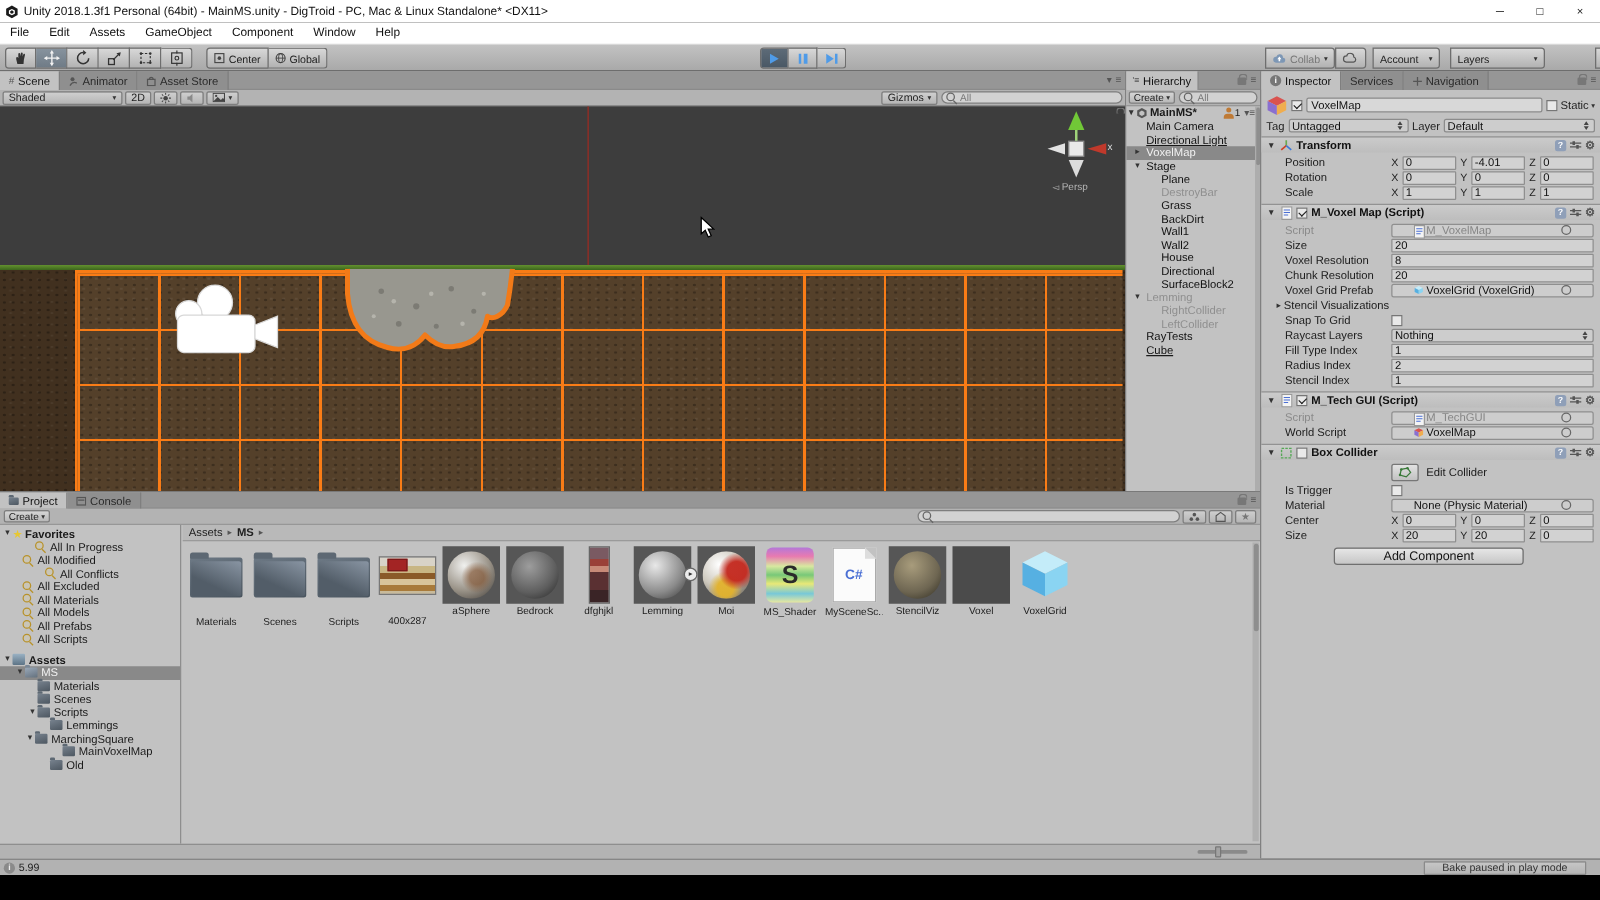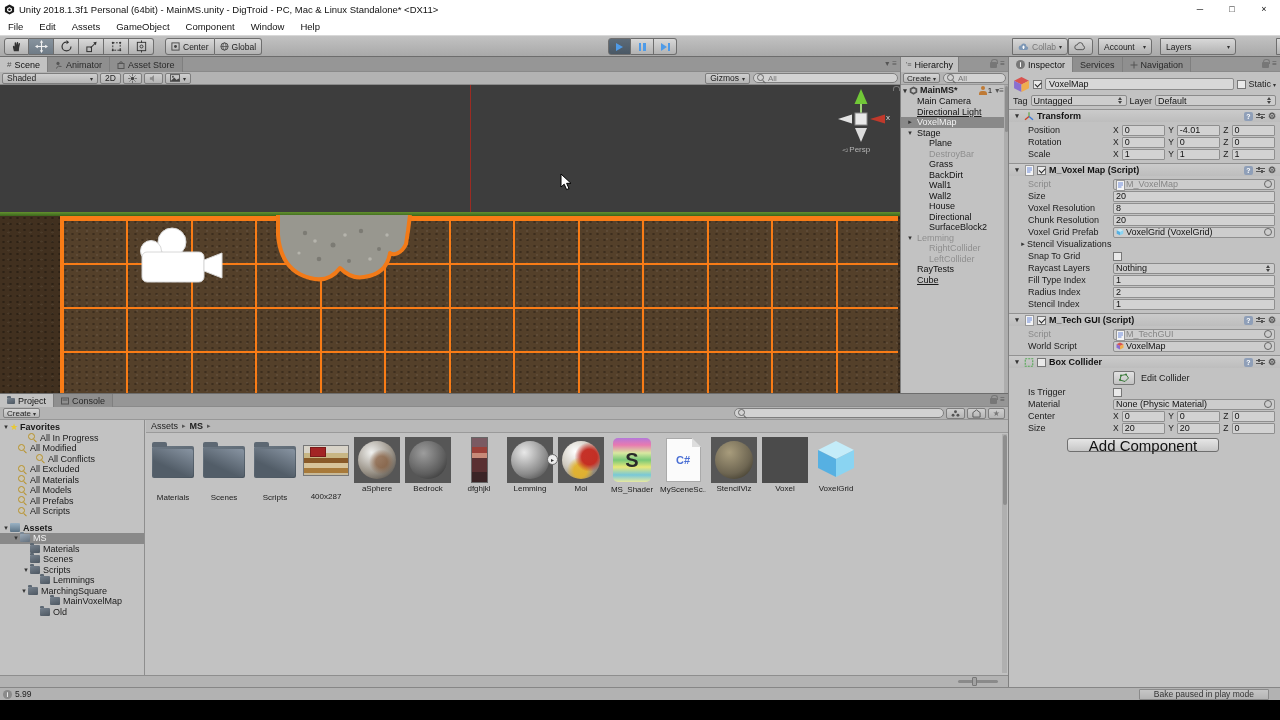--- a/index.html
+++ b/index.html
@@ -126,27 +126,27 @@
   .gear{font-size:9px;color:#555;line-height:9px}
   .preset{position:relative;width:9px;height:9px;flex:none}
   .preset::before{content:"";position:absolute;left:0;top:2px;width:9px;height:1px;background:#555;box-shadow:0 3px 0 #555}
   .preset::after{content:"";position:absolute;left:2px;top:1px;width:2px;height:3px;background:#555;box-shadow:3px 3px 0 #555}
   .i-row{display:flex;align-items:center;height:12px;padding-right:5px}
   .i-label{width:104px;padding-left:19px;flex:none;color:#1c1c1c;white-space:nowrap;overflow:hidden}
   .i-label.dim{color:#8a8a8a}
   .vec{flex:1;display:flex;align-items:center;gap:3px}
   .ax{font-size:8.5px;color:#222;flex:none}
   .nf{flex:1;height:11px;background:#d2d2d2;border:1px solid #8f8f8f;border-radius:1px;padding:0 2px;line-height:9px;display:flex;align-items:center;color:#111;min-width:0}
-  .of{flex:1;height:11px;background:#cdcdcd;border:1px solid #8f8f8f;border-radius:2px;display:flex;align-items:center;padding:0 2px;gap:2px;min-width:0}
+  .of{flex:1;height:11px;background:#cdcdcd;border:1px solid #8f8f8f;border-radius:2px;display:flex;align-items:center;padding:0 17px;gap:2px;min-width:0}
   .of .of-txt{flex:1;white-space:nowrap;overflow:hidden;color:#111}
   .of .of-txt.dim{color:#868686}
   .mini{width:8px;height:8px;flex:none}
   .editbtn{width:22px;height:14px;border:1px solid #777;border-radius:2px;background:linear-gradient(#e2e2e2,#c2c2c2);display:flex;align-items:center;justify-content:center;margin-right:6px}
   .addcomp{position:absolute;left:58px;top:366px;width:152px;height:14px;border:1px solid #6f6f6f;border-radius:3px;
-    background:linear-gradient(#e6e6e6,#c6c6c6);font-size:15px;display:flex;align-items:center;justify-content:center;color:#111}
+    background:linear-gradient(#e6e6e6,#c6c6c6);font-size:10px;display:flex;align-items:center;justify-content:center;color:#111}
 
   
   .project{left:0;top:393px;width:1008px;height:294px;background:#c2c2c2;border-top:1px solid #6d6d6d}
   .projctl{position:absolute;left:0;top:13px;right:0;height:13px;background:#b3b3b3;border-bottom:1px solid #979797;display:flex;align-items:center;padding:0 3px}
   .projbody{position:absolute;left:0;top:26px;right:0;bottom:12px}
   .ptree{position:absolute;left:0;top:0;width:145px;bottom:0;border-right:1px solid #8e8e8e;overflow:hidden;padding-top:2px}
   .p-row{position:relative;height:10.5px;line-height:10.5px;font-size:9px;white-space:nowrap;display:flex;align-items:center}
   .p-row .fold{flex:none}
   .p-row.selected{background:#898989;color:#f2f2f2}
   .p-row.selected .fico{filter:brightness(1.3)}

